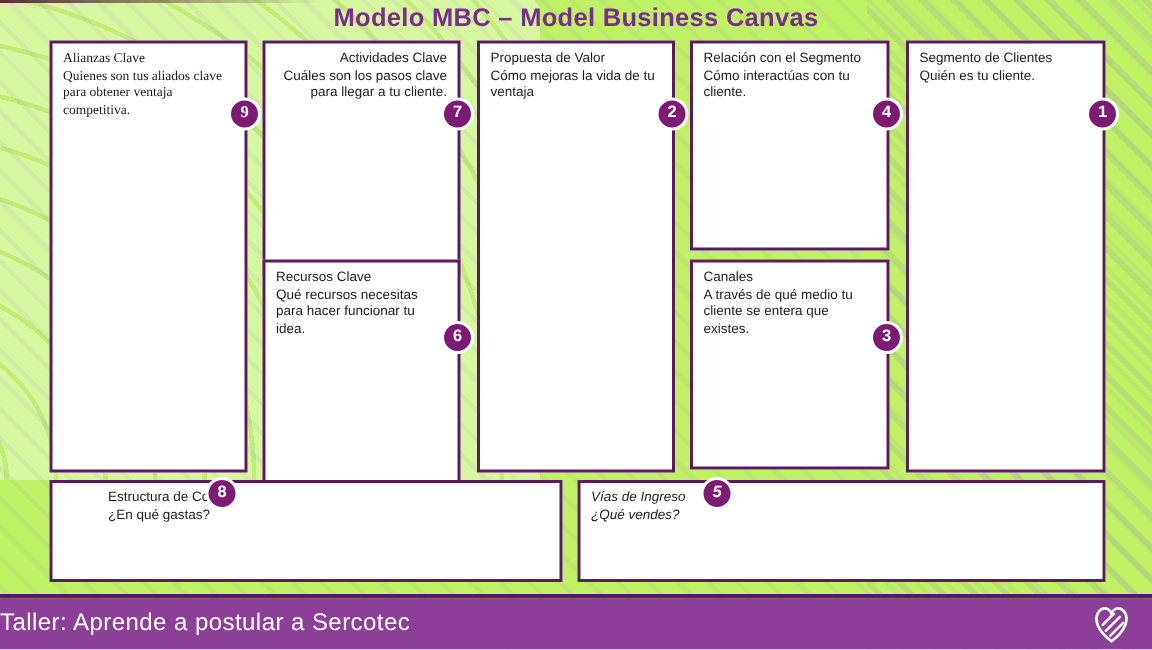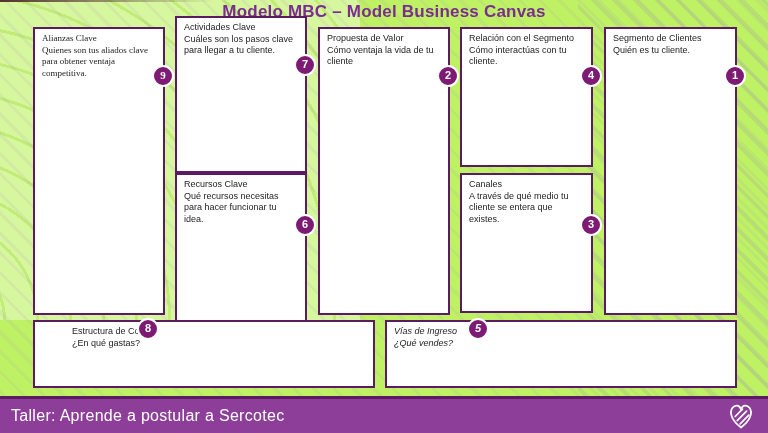--- a/index.html
+++ b/index.html
@@ -45,21 +45,21 @@
   .box {
     position:absolute; background:#ffffff;
     border:2px solid #5c1a62;
     padding:4px 7px;
     font-size:9px; line-height:11.5px; color:#1c1c1c;
   }
   .box .box-title { display:block; }
   .box .box-desc  { display:block; }
 
   #box-alianzas    { left:33px;  top:27px;  width:132px; height:288px;font-family:Liberation Serif, serif; }
-  #box-actividades { left:175px; top:16px;  width:132px; height:157px; }
+  #box-actividades { left:175px; top:27px;  width:132px; height:157px;text-align:right; }
   #box-recursos    { left:175px; top:173px; width:132px; height:166px; }
   #box-propuesta   { left:318px; top:27px;  width:132px; height:288px; }
   #box-relacion    { left:460px; top:27px;  width:133px; height:140px; }
   #box-canales     { left:460px; top:173px; width:133px; height:140px; }
   #box-segmento    { left:604px; top:27px;  width:133px; height:288px; }
   #box-costos      { left:33px;  top:320px; width:342px; height:68px;padding-left:37px;  }
   #box-ingresos    { left:385px; top:320px; width:352px; height:68px;font-style:italic;  }
 
   .badge {
     position:absolute; width:22px; height:22px;
@@ -75,21 +75,21 @@
 
   .footer-line {
     position:absolute; left:0; right:0; bottom:34px; height:3px;
     background:#5c1a62;
   }
   .footer {
     position:absolute; left:0; right:0; bottom:0; height:34px;
     background:#8c3e98; display:flex; align-items:center;
   }
   .footer-text {
-    color:#ffffff; font-size:16px; padding-left:11px; letter-spacing:0.3px;
+    color:#ffffff; font-size:16px; letter-spacing:0.3px;
   }
   .footer-logo {
     position:absolute; right:12px; top:3px; width:30px; height:28px;
   }
 </style>
 </head>
 <body>
 
 <div id="canvas">
   <div class="bg-swirl"></div>
@@ -112,21 +112,21 @@
   </div>
 
   <div class="box" id="box-recursos">
     <span class="box-title">Recursos Clave</span>
     <span class="box-desc">Qué recursos necesitas para hacer funcionar tu idea.</span>
     <span class="badge badge-right-mid">6</span>
   </div>
 
   <div class="box" id="box-propuesta">
     <span class="box-title">Propuesta de Valor</span>
-    <span class="box-desc">Cómo ventaja la vida de tu cliente</span>
+    <span class="box-desc">Cómo mejoras la vida de tu ventaja</span>
     <span class="badge badge-right-top">2</span>
   </div>
 
   <div class="box" id="box-relacion">
     <span class="box-title">Relación con el Segmento</span>
     <span class="box-desc">Cómo interactúas con tu cliente.</span>
     <span class="badge badge-right-top">4</span>
   </div>
 
   <div class="box" id="box-canales">

